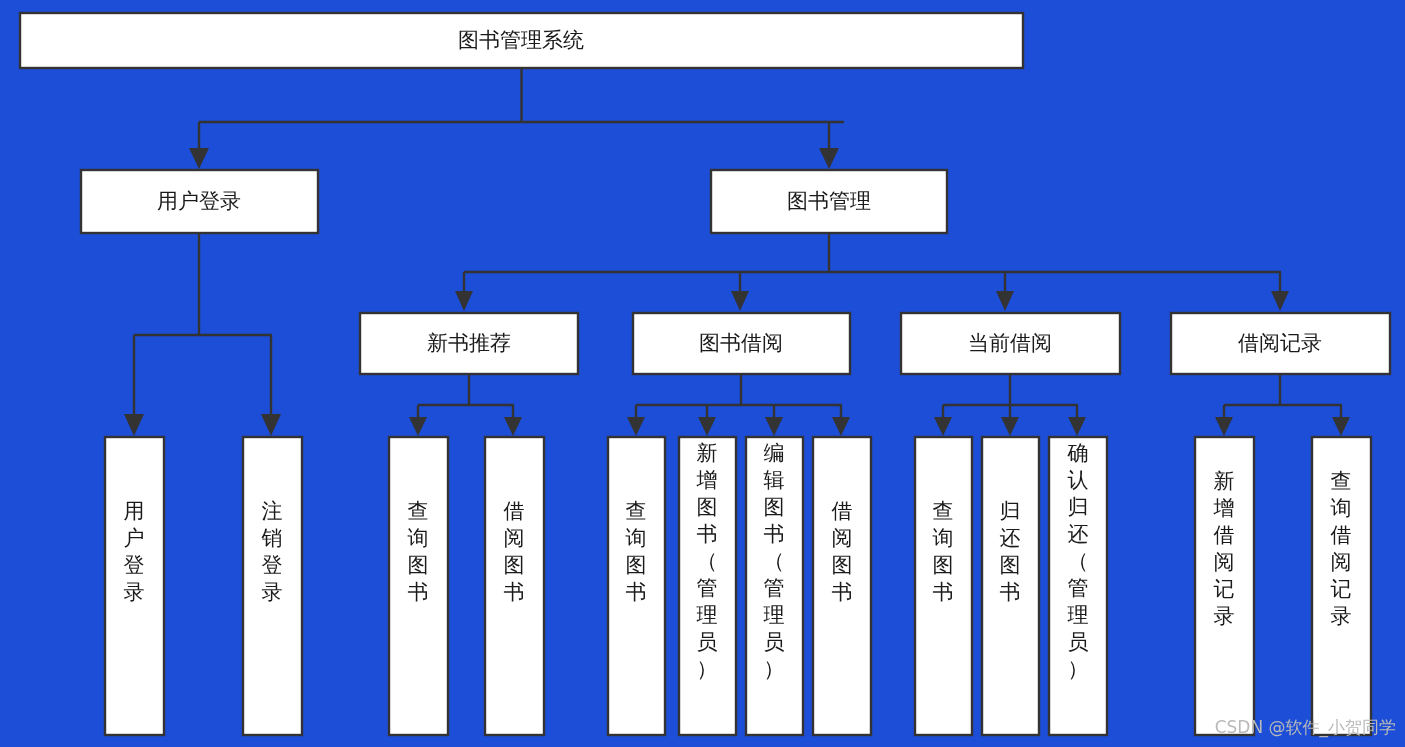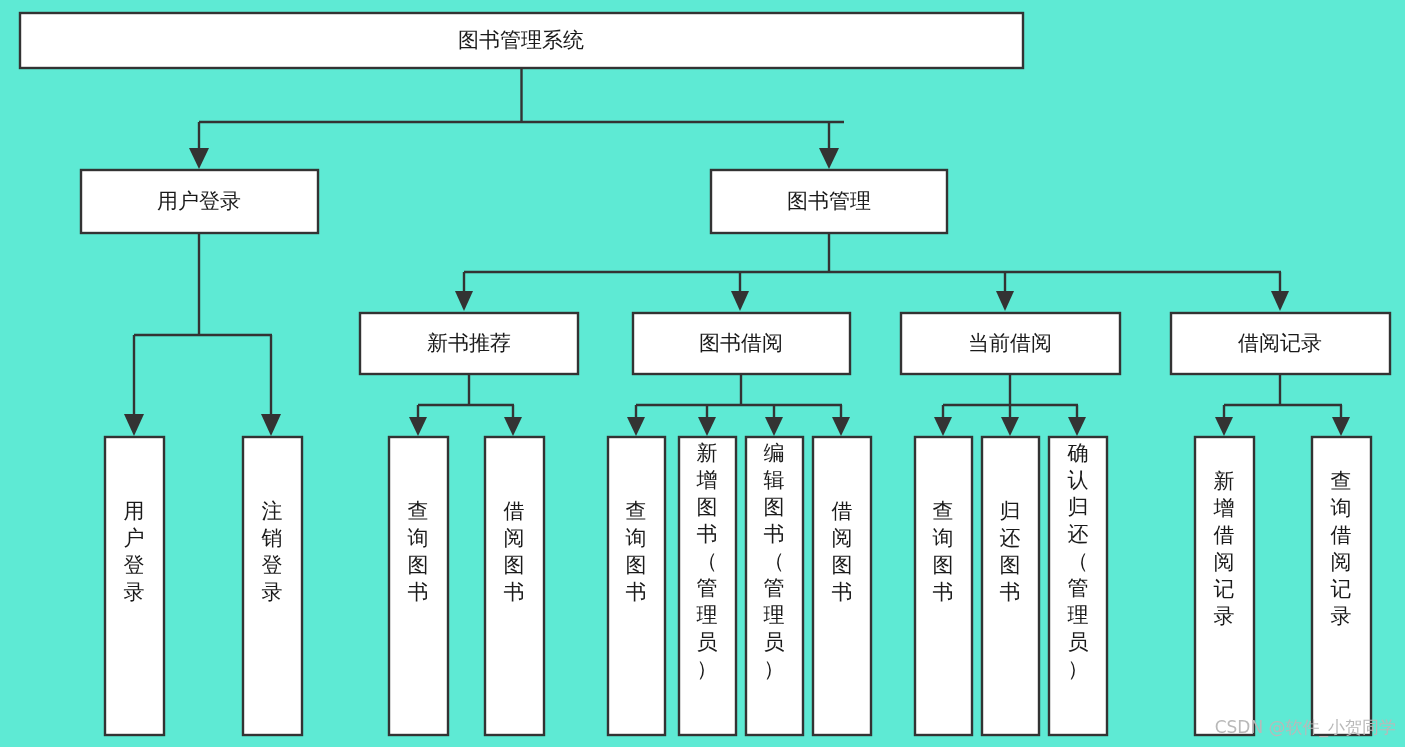--- a/index.html
+++ b/index.html
@@ -8,21 +8,21 @@
     padding: 0;
     background: #ffffff;
   }
   body {
     font-family: "DejaVu Sans", "Liberation Sans", sans-serif;
   }
   #diagram-root {
     position: relative;
     width: 1405px;
     height: 747px;
-    background: #5eead4;
+    background: #1d4ed8;
     overflow: hidden;
   }
   svg.diagram-canvas {
     position: absolute;
     left: 0;
     top: 0;
     width: 1405px;
     height: 747px;
     display: block;
   }

